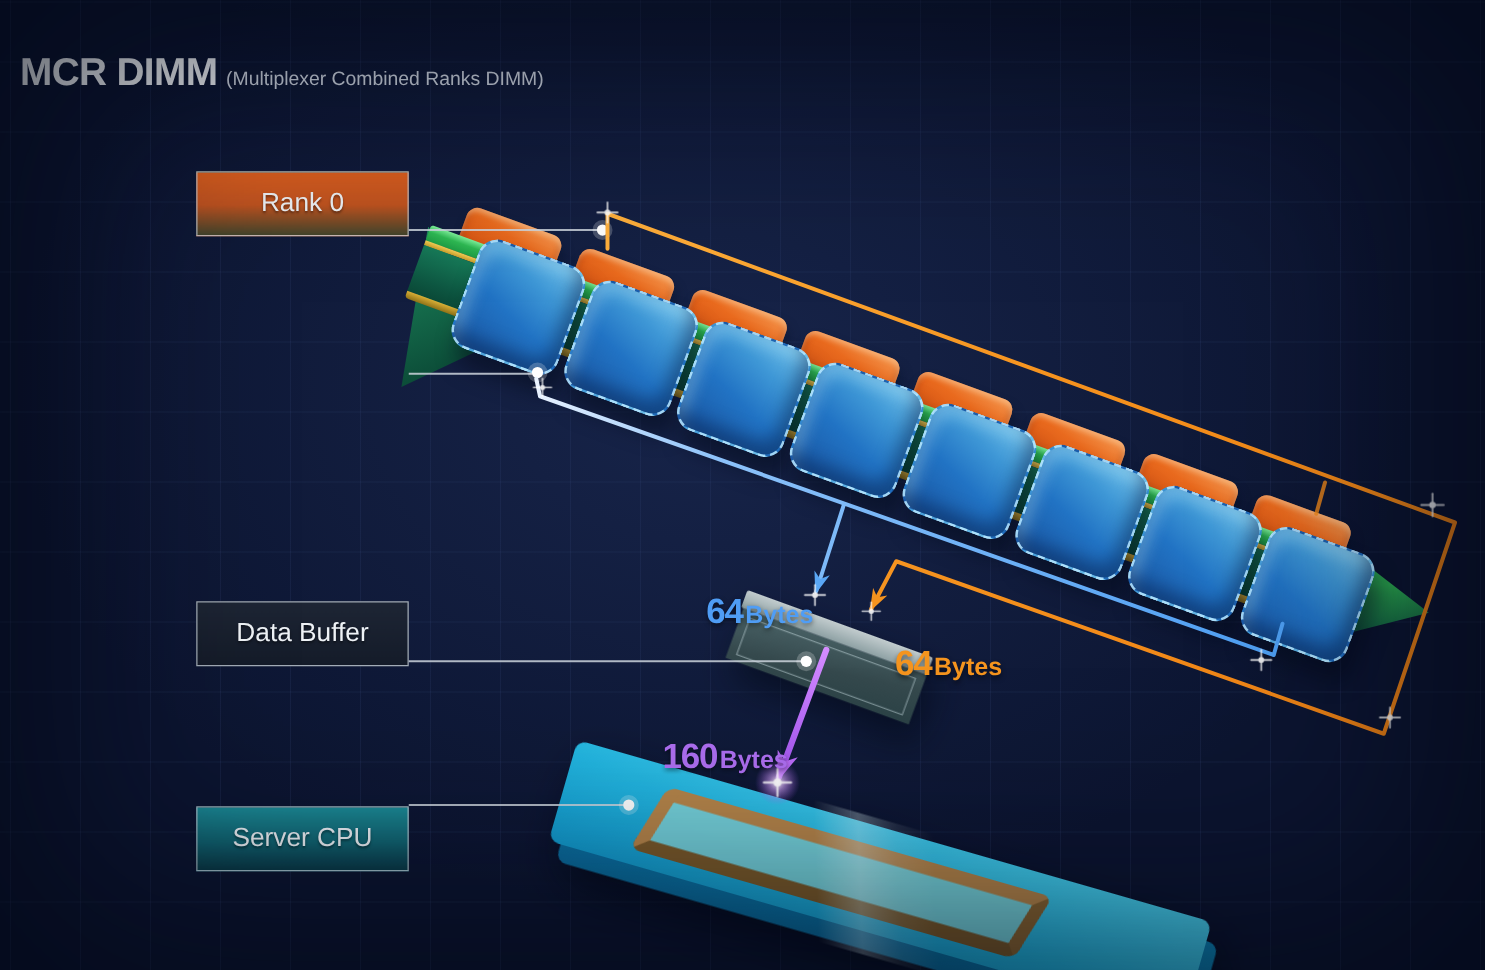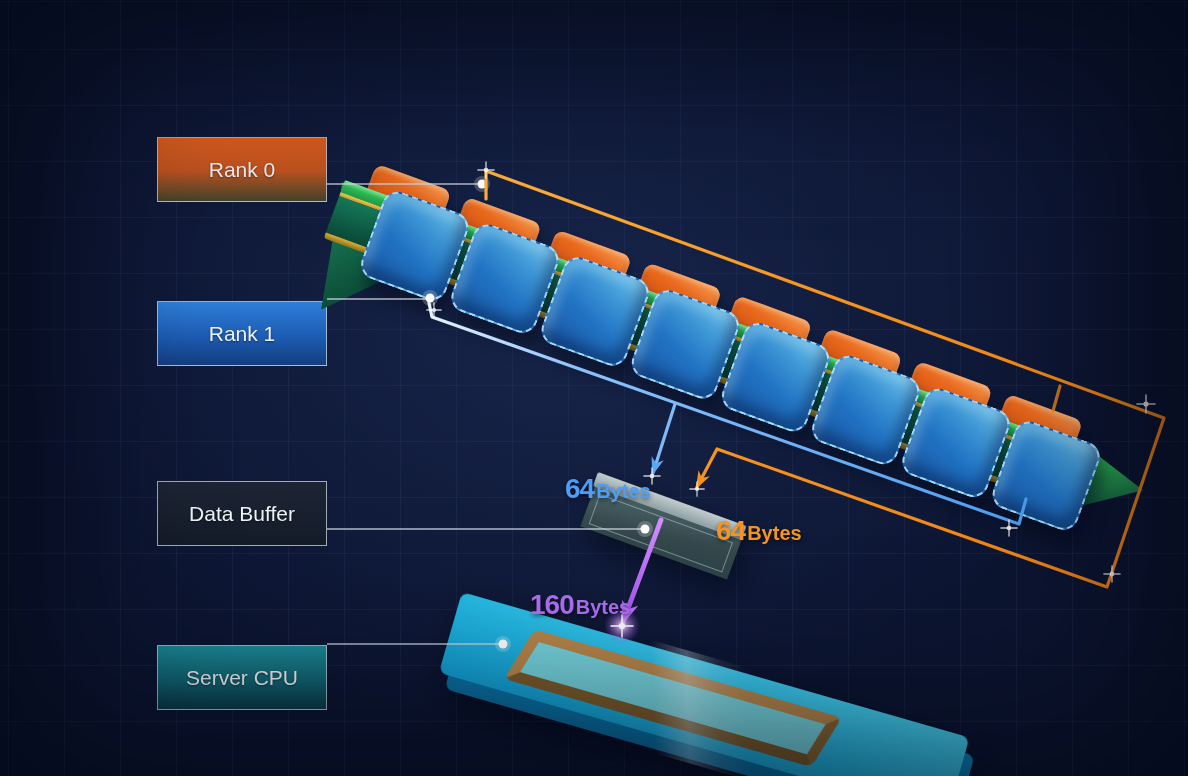--- a/index.html
+++ b/index.html
@@ -13,21 +13,21 @@
       repeating-linear-gradient(90deg, rgba(116,146,214,.085) 0 1px, transparent 1px 56px);
     background-position:0 0,0 2px,8px 0;
   }
   .vignette{position:absolute;inset:0;box-shadow:inset 0 0 160px 50px rgba(1,5,16,.62);pointer-events:none;z-index:12;}
   
   .title{position:absolute;left:16px;top:40px;white-space:nowrap;z-index:6;}
   .title-main{font-size:31px;font-weight:bold;color:#f4f7fb;letter-spacing:-.5px;}
   .title-sub{font-size:15.5px;color:#d3dae6;margin-left:7px;font-weight:500;}
   
   .label-box{
-    position:absolute;left:157px;width:170px;height:65px;box-sizing:border-box;
+    position:absolute;left:157px;width:170px;height:52px;box-sizing:border-box;
     border:1px solid rgba(196,206,216,.8);display:flex;align-items:center;justify-content:center;
     font-size:21px;color:#eef2f6;text-shadow:0 1px 2px rgba(0,0,0,.45);
   }
   .rank0{top:137px;background:linear-gradient(180deg,#dd5f1e 0%,#c05320 52%,#43442c 100%);}
   .rank1{top:301px;background:linear-gradient(180deg,#2f7fd9 0%,#1d5cb4 55%,#133e80 100%);}
   .buffer-label{top:481px;background:linear-gradient(180deg,#1d2534 0%,#141b29 100%);}
   .cpu-label{top:645px;background:linear-gradient(180deg,#1b8a96 0%,#116572 55%,#0a3a48 100%);}
   
   .dimm{position:absolute;left:345px;top:180px;width:810px;height:130px;transform:rotate(20deg);transform-origin:0 0;z-index:3;}
   .pcb-green{position:absolute;left:0;top:0;width:800px;height:13px;z-index:2;border-radius:2px;
@@ -73,26 +73,26 @@
   .bytes-orange{left:716px;top:475px;color:#f5941e;}
   .bytes-purple{left:530px;top:549px;color:#ae6ff2;}
   
   .overlay{position:absolute;left:0;top:0;z-index:10;pointer-events:none;}
 </style>
 </head>
 <body>
 
 <div class="stage">
 
+  <header class="title">
+    <span class="title-main">MCR DIMM</span><span class="title-sub">(Multiplexer Combined Ranks DIMM)</span>
+  </header>
 
   <div class="label-box rank0">
     <span>Rank 0</span>
-  </div>
-  <div class="label-box rank1">
-    <span>Rank 1</span>
   </div>
   <div class="label-box buffer-label">
     <span>Data Buffer</span>
   </div>
   <div class="label-box cpu-label">
     <span>Server CPU</span>
   </div>
 
   <div class="dimm">
     <div class="pcb-wedge-left"></div>

